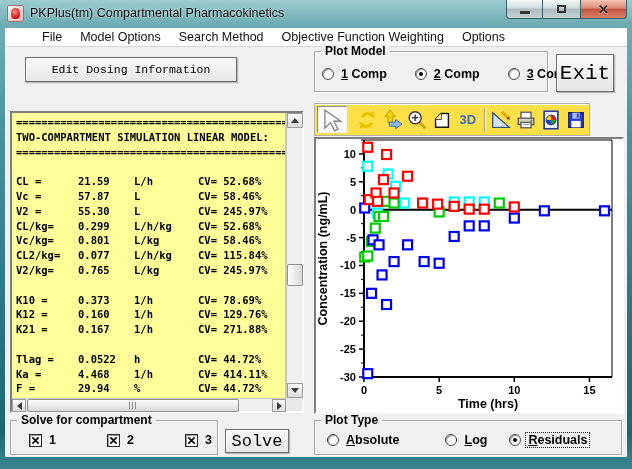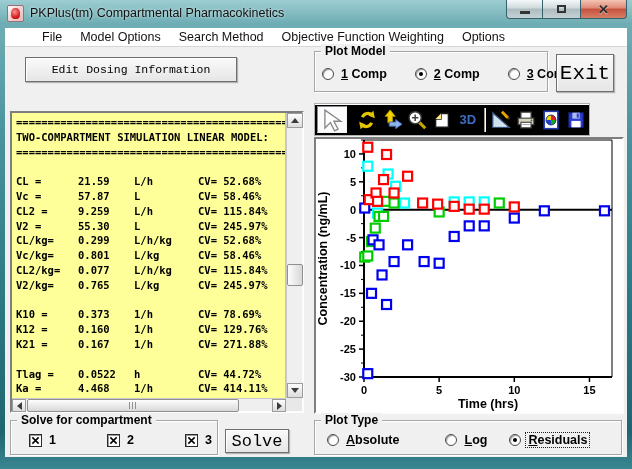--- a/index.html
+++ b/index.html
@@ -94,21 +94,21 @@
   #hscroll { position:absolute; left:0; top:285px; width:274px; height:13px; background:#efefef; border-top:1px solid #c9c9c9; }
   #hs-left  { left:0; top:0; width:14px; height:13px; }
   #hs-right { left:260px; top:0; width:14px; height:13px; }
   #hs-thumb { position:absolute; left:15px; top:0px; width:212px; height:13px;
     background:linear-gradient(180deg,#fdfdfd,#d8d8d8); border:1px solid #8f8f8f; border-radius:2px;
     display:flex; align-items:center; justify-content:center; }
   .grip { width:8px; height:7px;
     background:repeating-linear-gradient(90deg,#909090 0 1px,transparent 1px 3px); }
   #sb-corner { position:absolute; left:274px; top:285px; width:16px; height:13px; background:#e8e8e8; }
   
-  #toolbar { position:absolute; left:309px; top:56px; width:276px; height:33px; background:#000000;
+  #toolbar { position:absolute; left:309px; top:56px; width:276px; height:33px; background:#fde047;
     border:1px solid #b0b0b0; box-shadow:inset 0 1px 0 #fff; display:flex; align-items:center; }
   #pointer-btn { width:34px; height:27px; margin-left:2px; background:#fbfbfd;
     border:1px solid; border-color:#8a8a8a #f4f4f4 #f4f4f4 #8a8a8a;
     display:flex; align-items:center; justify-content:center; }
   .tbtn { width:29px; height:28px; display:flex; align-items:center; justify-content:center; }
   .tbtn svg { width:22px; height:22px; }
   #threed-btn { color:#3e6cc0; font-size:13px; font-weight:bold; width:30px; }
   .tsep { width:0; height:24px; border-left:1px solid #9a9a9a; border-right:1px solid #fff; margin:0 3px; }
   
   #plot-panel { position:absolute; left:309px; top:90px; width:310px; height:277px; background:#fff;
@@ -170,21 +170,20 @@
 
     <div id="results-panel">
       <div id="results-yellow">
         <div id="results-lines">
             <div class="rline">============================================</div>
             <div class="rline">TWO-COMPARTMENT SIMULATION LINEAR MODEL:</div>
             <div class="rline">============================================</div>
             <div class="rline">&nbsp;</div>
             <div class="rline cols"><span>CL =</span><span>21.59</span><span>L/h</span><span>CV= 52.68%</span></div>
             <div class="rline cols"><span>Vc =</span><span>57.87</span><span>L</span><span>CV= 58.46%</span></div>
-            <div class="rline cols"><span>CL2 =</span><span>9.259</span><span>L/h</span><span>CV= 115.84%</span></div>
             <div class="rline cols"><span>V2 =</span><span>55.30</span><span>L</span><span>CV= 245.97%</span></div>
             <div class="rline cols"><span>CL/kg=</span><span>0.299</span><span>L/h/kg</span><span>CV= 52.68%</span></div>
             <div class="rline cols"><span>Vc/kg=</span><span>0.801</span><span>L/kg</span><span>CV= 58.46%</span></div>
             <div class="rline cols"><span>CL2/kg=</span><span>0.077</span><span>L/h/kg</span><span>CV= 115.84%</span></div>
             <div class="rline cols"><span>V2/kg=</span><span>0.765</span><span>L/kg</span><span>CV= 245.97%</span></div>
             <div class="rline">&nbsp;</div>
             <div class="rline cols"><span>K10 =</span><span>0.373</span><span>1/h</span><span>CV= 78.69%</span></div>
             <div class="rline cols"><span>K12 =</span><span>0.160</span><span>1/h</span><span>CV= 129.76%</span></div>
             <div class="rline cols"><span>K21 =</span><span>0.167</span><span>1/h</span><span>CV= 271.88%</span></div>
             <div class="rline">&nbsp;</div>

